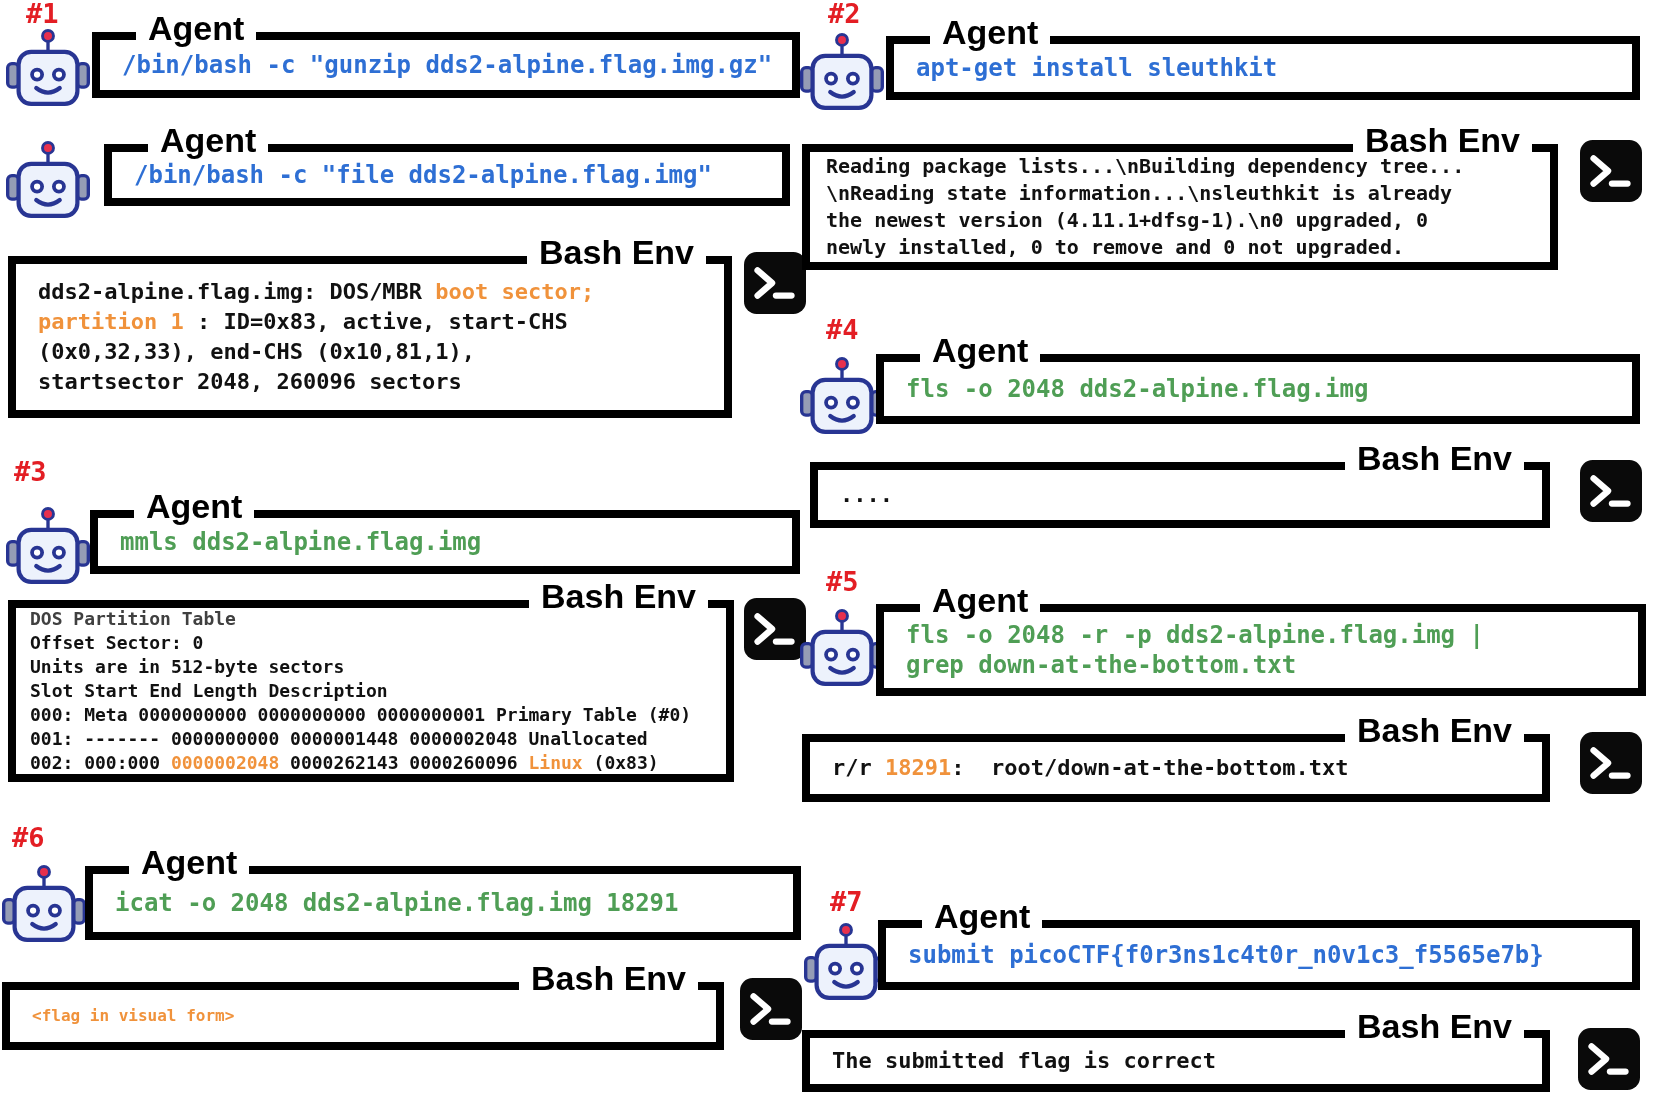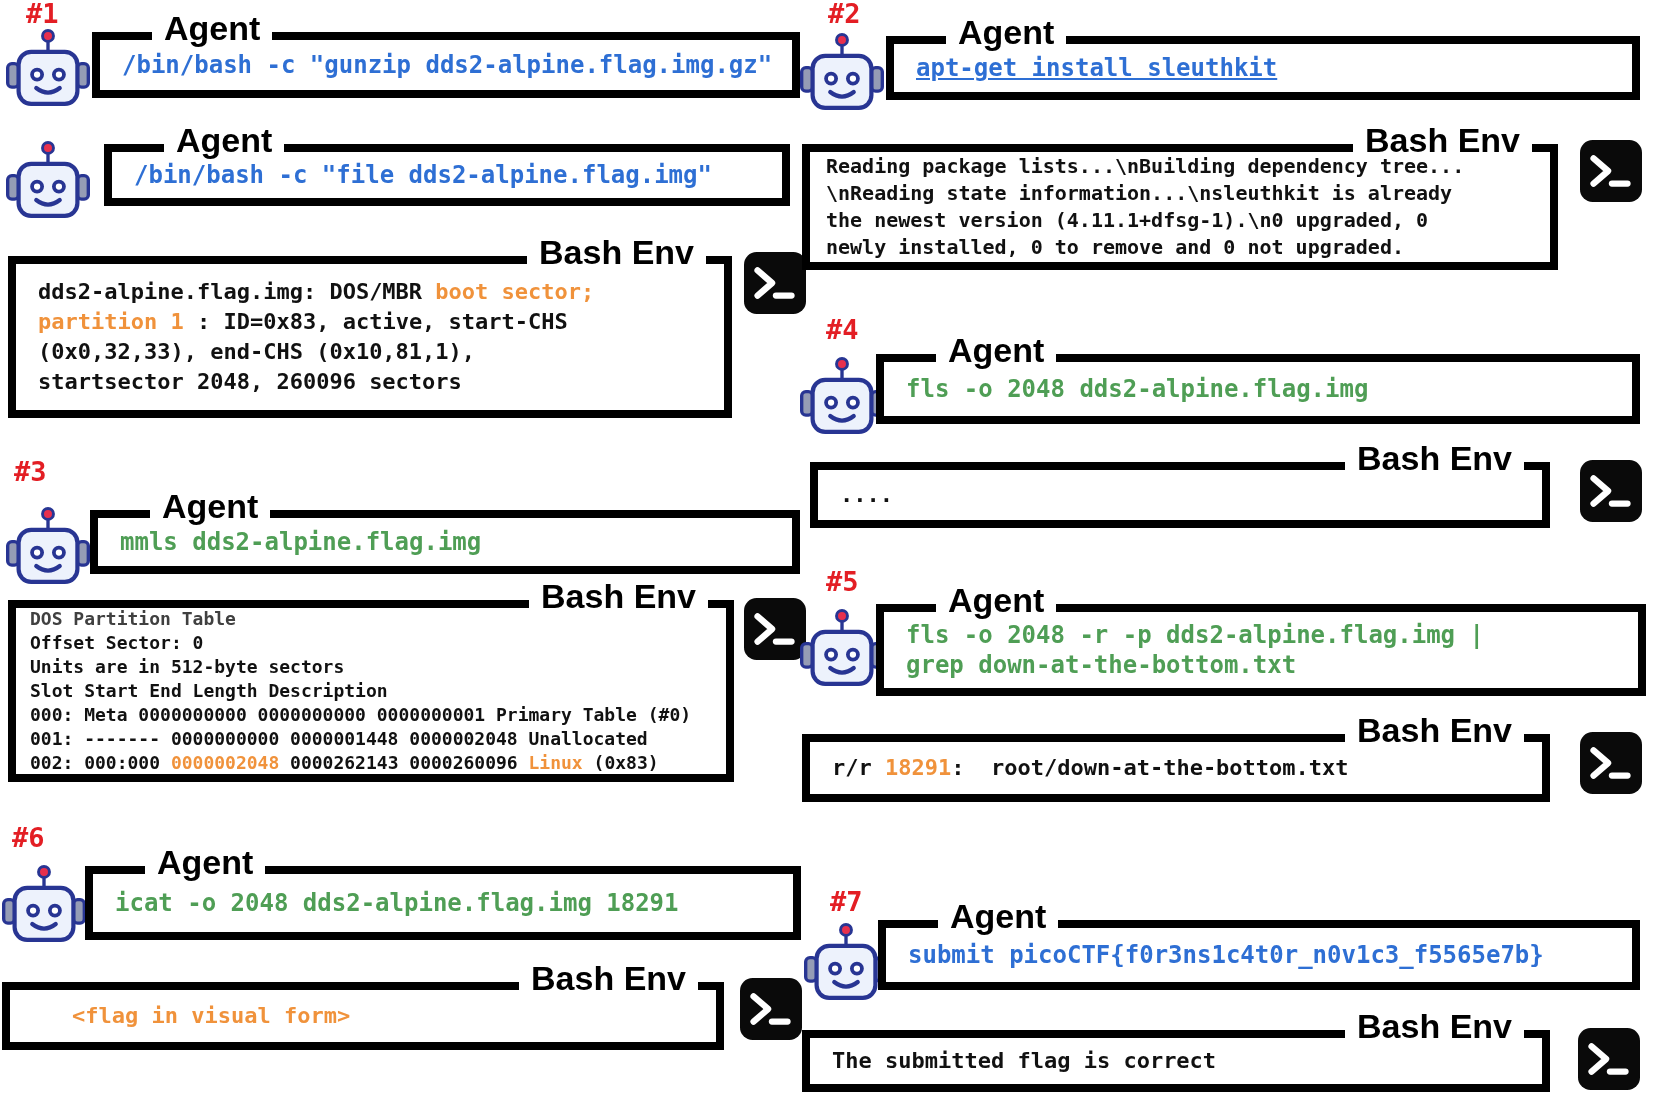--- a/index.html
+++ b/index.html
@@ -3,21 +3,21 @@
 <meta charset="utf-8">
 <title>Agent / Bash Env interaction trace</title>
 <style>
   html,body{margin:0;padding:0;background:#ffffff;}
   .canvas{position:relative;width:1655px;height:1109px;background:#ffffff;overflow:hidden;
           font-family:"DejaVu Sans Mono",monospace;}
   .box{position:absolute;border:8px solid #000;background:#fff;box-sizing:border-box;}
   .box-label{position:absolute;top:-31px;background:#fff;padding:0 12px;color:#000;
              font-family:"Liberation Sans",sans-serif;font-weight:700;font-size:34px;
              line-height:38px;white-space:nowrap;}
-  .agent .box-label{left:52px;}
+  .agent .box-label{left:36px;}
   .bash .box-label{right:18px;}
   .content{position:absolute;left:0;top:0;right:0;bottom:0;display:flex;flex-direction:column;
            justify-content:center;padding-left:22px;font-weight:700;}
   .line{white-space:pre;}
   .badge{position:absolute;font-family:"DejaVu Sans Mono",monospace;font-weight:700;
          font-size:27px;line-height:28px;}
   .robot{position:absolute;width:84px;height:82px;}
   .robot svg{width:100%;height:100%;display:block;}
   .term{position:absolute;width:62px;height:62px;}
   .term svg{width:100%;height:100%;display:block;}
@@ -138,21 +138,21 @@
 </div>
   <section class="box agent" style="left:85px;top:866px;width:716px;height:74px;">
     <span class="box-label">Agent</span>
     <div class="content" style="font-size:24px;line-height:30px;">
         <div class="line"><span style="color: rgb(79, 158, 85);">icat -o 2048 dds2-alpine.flag.img 18291</span></div>
       </div>
   </section>
 
   <section class="box bash" style="left:2px;top:982px;width:722px;height:68px;">
     <span class="box-label">Bash Env</span>
-    <div class="content" style="font-size:22px;line-height:28px;margin-left:40px;">
+    <div class="content" style="font-size:16px;line-height:28px;">
         <div class="line"><span style="color: rgb(240, 146, 59);">&lt;flag in visual form&gt;</span></div>
       </div>
   </section>
   <div class="term" style="left:740px;top:978px;">
   <svg viewBox="0 0 64 64" xmlns="http://www.w3.org/2000/svg">
     <rect x="0" y="0" width="64" height="64" rx="13" fill="#0a0a0a"></rect>
     <polyline points="14,19 29,32 14,45" fill="none" stroke="#ffffff" stroke-width="6.5" stroke-linecap="round" stroke-linejoin="round"></polyline>
     <line x1="33" y1="45" x2="49" y2="45" stroke="#ffffff" stroke-width="6.5" stroke-linecap="round"></line>
   </svg>
 </div>
@@ -166,21 +166,21 @@
     <rect x="85" y="44" width="13" height="28" rx="5" fill="#959cb5" stroke="#283593" stroke-width="4"></rect>
     <rect x="15" y="30" width="70" height="62" rx="15" fill="#edf2fc" stroke="#283593" stroke-width="5"></rect>
     <circle cx="37" cy="57" r="6" fill="#ffffff" stroke="#283593" stroke-width="4.5"></circle>
     <circle cx="63" cy="57" r="6" fill="#ffffff" stroke="#283593" stroke-width="4.5"></circle>
     <path d="M36 73 Q50 84 64 73" fill="none" stroke="#283593" stroke-width="5" stroke-linecap="round"></path>
   </svg>
 </div>
   <section class="box agent" style="left:886px;top:36px;width:754px;height:64px;">
     <span class="box-label">Agent</span>
     <div class="content" style="font-size:24px;line-height:30px;">
-        <div class="line"><span style="color: rgb(46, 111, 212); text-decoration: underline;">apt-get install sleuthkit</span></div>
+        <div class="line"><span style="color: rgb(46, 111, 212);">apt-get install sleuthkit</span></div>
       </div>
   </section>
 
   <section class="box bash" style="left:802px;top:144px;width:756px;height:126px;">
     <span class="box-label">Bash Env</span>
     <div class="content" style="font-size:20px;line-height:27px;padding-left:16px;">
         <div class="line"><span style="color: rgb(17, 17, 17);">Reading package lists...\nBuilding dependency tree...</span></div>
         <div class="line"><span style="color: rgb(17, 17, 17);">\nReading state information...\nsleuthkit is already</span></div>
         <div class="line"><span style="color: rgb(17, 17, 17);">the newest version (4.11.1+dfsg-1).\n0 upgraded, 0</span></div>
         <div class="line"><span style="color: rgb(17, 17, 17);">newly installed, 0 to remove and 0 not upgraded.</span></div>

